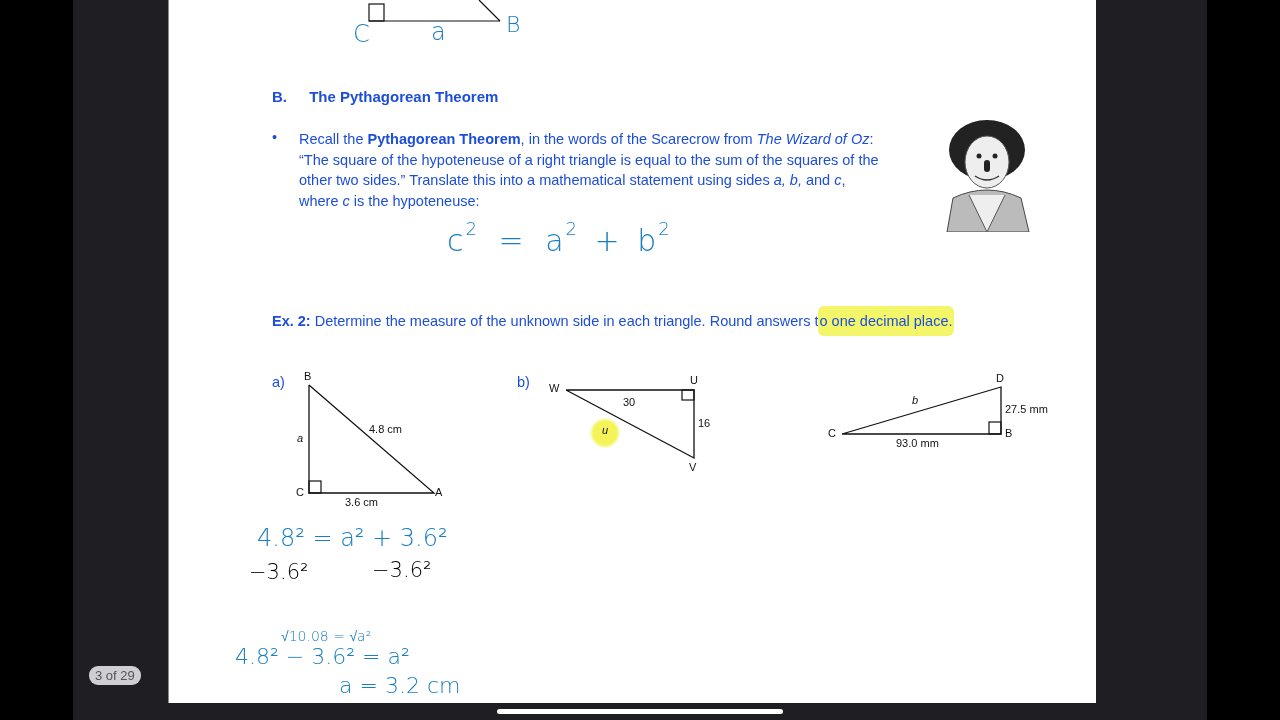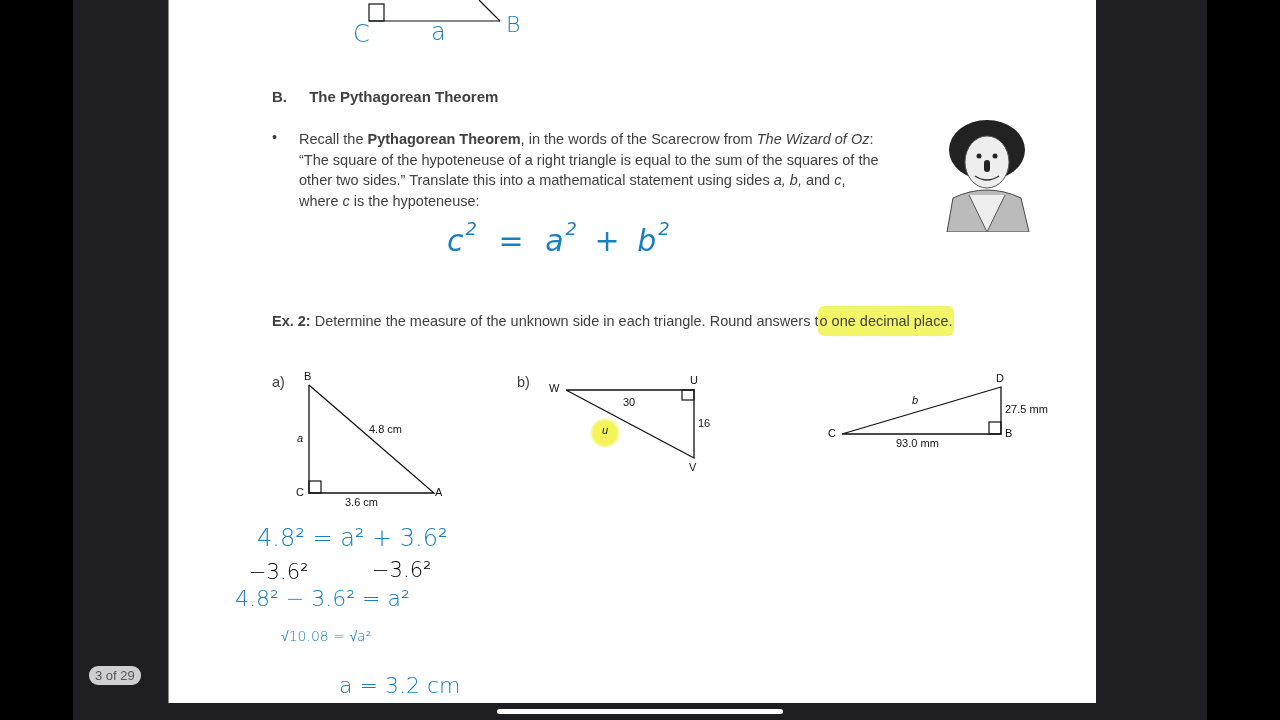--- a/index.html
+++ b/index.html
@@ -2,21 +2,21 @@
 <html><head>
   <meta charset="utf-8">
   <style>
     html, body { margin:0; padding:0; }
     body { width:1280px; height:720px; overflow:hidden; background:#000; position:relative; font-family:"Liberation Sans", sans-serif; }
     .viewer { position:absolute; left:73px; top:0; width:1134px; height:720px; background:#1f1e22; }
     .page { position:absolute; left:169px; top:0; width:927px; height:703px; background:#fff; box-shadow:-1px 0 0 #888; overflow:hidden; }
     .abs { position:absolute; }
     .hw { font-family:"DejaVu Sans", sans-serif; color:#1a7fc0; font-weight:300; }
     .hwg { font-family:"DejaVu Sans", sans-serif; color:#000000; font-weight:300;text-align:center; }
-    .doc { font-family:"Liberation Sans", sans-serif; color:#404040; font-size:14.5px; }
+    .doc { font-family:"Liberation Sans", sans-serif; color:#1d4ed8; font-size:14.5px; }
     .lbl { font-family:"Liberation Sans", sans-serif; font-size:11px; color:#111; }
     sup { font-size:0.6em; vertical-align:0.9em; }
     .hl { background:#f4f66a; border-radius:6px; padding:7px 1px; }
     .badge { position:absolute; left:89px; top:666px; background:#cfcfd3; color:#555; font-size:13px; padding:2px 6px; border-radius:9px; }
     .home { position:absolute; left:497px; top:709px; width:286px; height:5px; background:#fff; border-radius:3px; }
   </style>
 </head>
 <body>
 
 <div class="viewer"></div>
@@ -49,21 +49,21 @@
     <ellipse cx="48" cy="40" rx="38" ry="30" fill="#222"></ellipse>
     <ellipse cx="48" cy="52" rx="22" ry="26" fill="#eee" stroke="#555"></ellipse>
     <circle cx="40" cy="46" r="2.5" fill="#222"></circle>
     <circle cx="56" cy="46" r="2.5" fill="#222"></circle>
     <rect x="45" y="50" width="6" height="12" rx="3" fill="#222"></rect>
     <path d="M36 66 Q48 74 60 66" stroke="#333" fill="none" stroke-width="1.5"></path>
     <path d="M8 122 L14 88 Q48 72 82 88 L90 122 Z" fill="#bbb" stroke="#444"></path>
     <path d="M30 85 L48 122 L66 85" fill="#eee" stroke="#555"></path>
   </svg>
 
-  <div class="abs hw" style="left:278px;top:218px;font-size:30px;letter-spacing:2px;font-style:italic;">
+  <div class="abs hw" style="left:278px;top:218px;font-size:30px;letter-spacing:2px;">
     <span>c</span><sup>2</sup>
     <span style="margin-left:8px;">=</span>
     <span style="margin-left:8px;">a</span><sup>2</sup>
     <span style="margin-left:4px;">+</span>
     <span style="margin-left:4px;">b</span><sup>2</sup>
   </div>
 
   <div class="abs doc" style="left:103px;top:313px;">
     <b>Ex. 2:</b><span> Determine the measure of the unknown side in each triangle. Round answers t</span><span class="hl"><span>o</span><span> one decimal place</span><span>.</span></span>
   </div>
@@ -100,19 +100,19 @@
   <span class="abs lbl" style="left:659px;top:427px;">C</span>
   <span class="abs lbl" style="left:827px;top:372px;">D</span>
   <span class="abs lbl" style="left:836px;top:427px;">B</span>
   <span class="abs lbl" style="left:743px;top:394px;font-style:italic;">b</span>
   <span class="abs lbl" style="left:836px;top:403px;">27.5 mm</span>
   <span class="abs lbl" style="left:727px;top:437px;">93.0 mm</span>
 
   <div class="abs hw" style="left:88px;top:524px;font-size:24px;">4.8² = a² + 3.6²</div>
   <div class="abs hwg" style="left:80px;top:560px;font-size:21px;">−3.6²</div>
   <div class="abs hwg" style="left:203px;top:558px;font-size:21px;">−3.6²</div>
-  <div class="abs hw" style="left:66px;top:586px;font-size:22px;">4.8² − 3.6² = a²</div>
+  <div class="abs hw" style="left:66px;top:644px;font-size:22px;">4.8² − 3.6² = a²</div>
   <div class="abs hw" style="left:112px;top:628px;font-size:14px;">√10.08 = √a²</div>
   <div class="abs hw" style="left:170px;top:673px;font-size:22px;">a = 3.2 cm</div>
 </div>
 
 <div class="badge">3 of 29</div>
 <div class="home"></div>
 
 </body></html>

